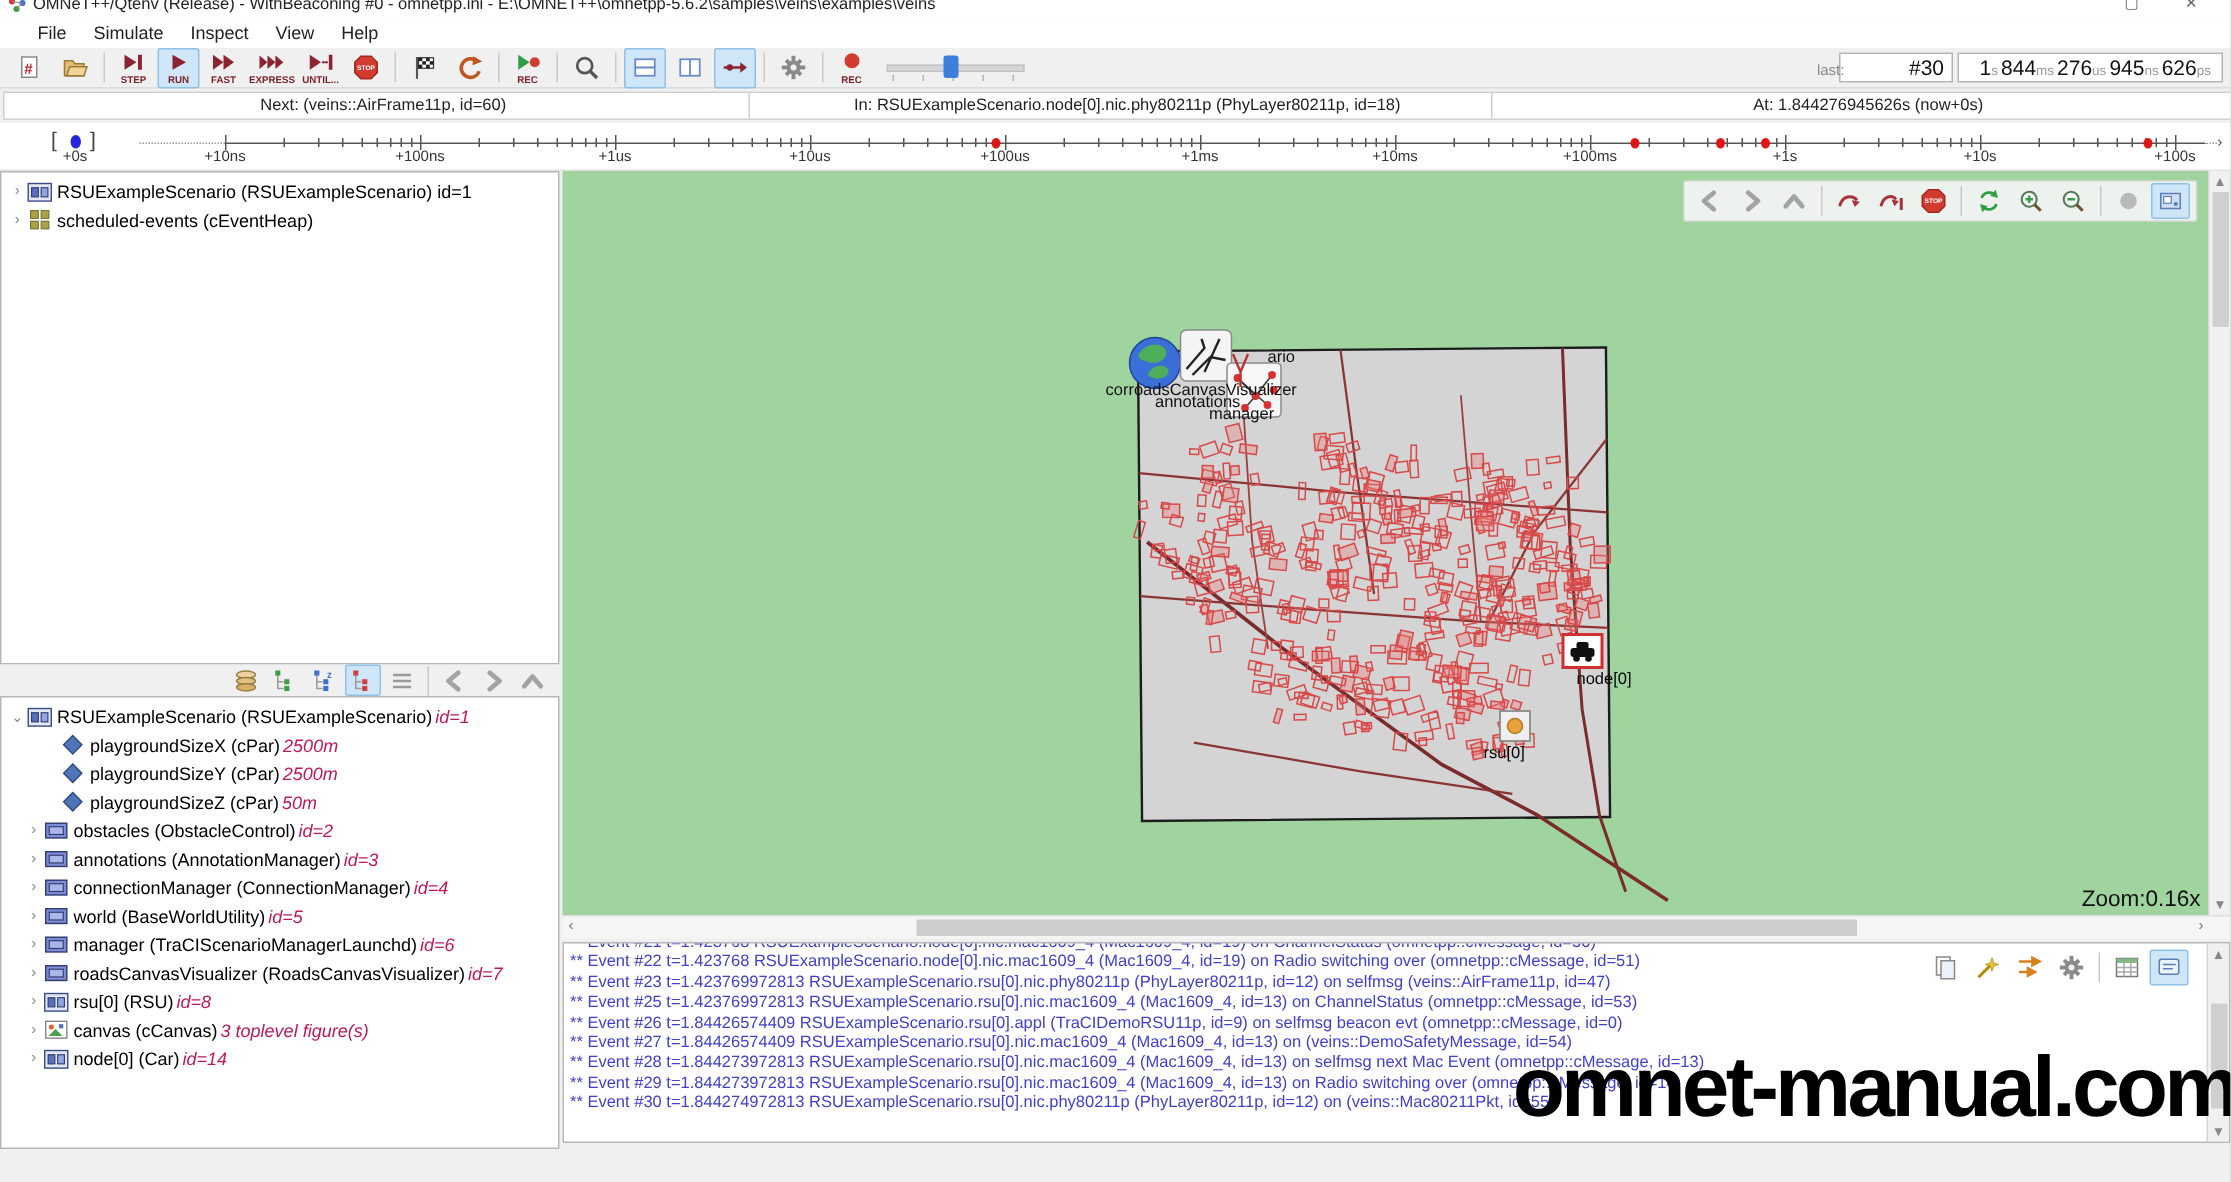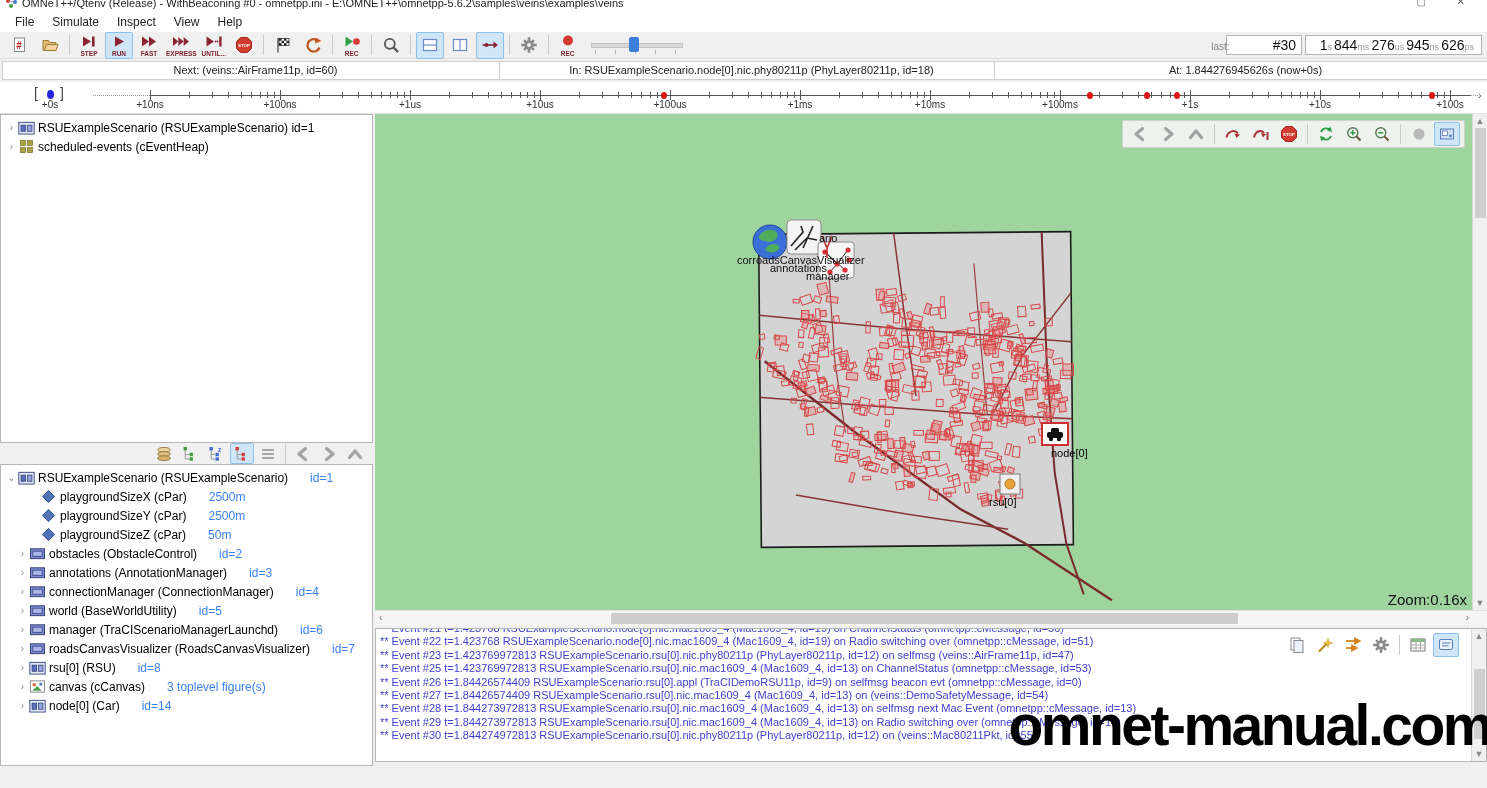--- a/index.html
+++ b/index.html
@@ -3,21 +3,21 @@
 <meta charset="utf-8">
 <style>
   html,body{margin:0;padding:0;background:#d8d8d8;}
   #app{position:relative;width:1487px;height:788px;background:#f0f0f0;overflow:hidden;
        font-family:"Liberation Sans",sans-serif;font-size:12px;color:#000;}
   
   .titlebar{position:absolute;left:0;top:0;width:100%;height:11px;background:#ffffff;overflow:hidden;}
   .titlebar .ttext{position:absolute;left:22px;top:-3px;font-size:11px;color:#222;white-space:nowrap;}
   .winbtns{position:absolute;right:8px;top:-4px;color:#666;font-size:10px;letter-spacing:14px;}
   
-  .menubar{position:absolute;left:0;top:11px;width:100%;height:21px;background:#ffffff;display:flex;align-items:center;padding-left:6px;box-sizing:border-box;}
+  .menubar{position:absolute;left:0;top:11px;width:100%;height:21px;background:#ffffff;display:flex;align-items:center;padding-left:16px;box-sizing:border-box;}
   .menu-item{padding:2px 9px;color:#222;}
   
   .toolbar{position:absolute;left:0;top:32px;width:100%;height:27px;background:#f0f0f0;border-bottom:1px solid #dcdcdc;display:flex;align-items:center;padding-left:5px;box-sizing:border-box;}
   .tbtn{min-width:26px;height:25px;display:flex;flex-direction:column;align-items:center;justify-content:center;margin:0 1px;border:1px solid transparent;border-radius:2px;}
   .tbtn.selected{background:#cfe6f9;border-color:#8ec1ea;}
   .tbtn .lbl{font-size:6.5px;font-weight:bold;color:#7a1f2a;line-height:6px;margin-top:0px;}
   .tsep{width:1px;height:20px;background:#c9c9c9;margin:0 4px;}
   .slider{position:relative;width:96px;height:22px;margin-left:6px;}
   .slider .track{position:absolute;left:2px;right:2px;top:9px;height:3px;background:#d7d7d7;border:1px solid #c2c2c2;}
   .slider .tick{position:absolute;top:16px;width:1px;height:4px;background:#b5b5b5;}
@@ -40,21 +40,21 @@
   .tl-dot{position:absolute;top:10px;width:6px;height:7px;border-radius:50%;background:#e01414;transform:translateX(-50%);}
   .tl-bracket{position:absolute;top:3px;font-size:14px;color:#444;}
   .tl-bluedot{position:absolute;top:8px;width:7px;height:9px;border-radius:50%;background:#2626e0;}
   .tl-end{position:absolute;top:7px;font-size:11px;color:#555;}
   
   .treepanel{position:absolute;left:0;background:#fff;border:1px solid #b6b6b6;overflow:hidden;box-sizing:border-box;}
   .trow{height:19px;display:flex;align-items:center;white-space:nowrap;}
   .trow .arr{width:13px;text-align:center;color:#8a8a8a;font-size:10px;flex:none;}
   .trow .ticon{width:17px;height:17px;flex:none;margin-right:3px;display:flex;align-items:center;}
   .trow .txt{color:#000;}
-  .trow .val{color:#3b82f6;margin-left:22px;}
+  .trow .val{color:#be185d;margin-left:2px;font-style:italic;}
   .midbar{position:absolute;left:0;top:443px;width:373px;height:21px;background:#f0f0f0;display:flex;align-items:center;justify-content:flex-end;padding-right:5px;box-sizing:border-box;}
   .mbtn{width:22px;height:19px;display:flex;align-items:center;justify-content:center;margin:0 1px;border:1px solid transparent;border-radius:2px;}
   .mbtn.selected{background:#cfe6f9;border-color:#8ec1ea;}
   
   .canvas{position:absolute;left:375px;top:114px;width:1112px;height:496px;background:#9fd49f;overflow:hidden;}
   .ctoolbar{position:absolute;right:22px;top:6px;height:26px;display:flex;align-items:center;background:#eef2ee;border:1px solid #ccd6cc;border-radius:2px;padding:0 3px;}
   .cbtn{width:24px;height:22px;display:flex;align-items:center;justify-content:center;margin:0 1px;border:1px solid transparent;border-radius:2px;}
   .cbtn.selected{background:#cfe6f9;border-color:#8ec1ea;}
   .vscroll{position:absolute;right:0;top:0;width:15px;height:100%;background:#f0f0f0;border-left:1px solid #d8d8d8;box-sizing:border-box;}
   .vscroll .sarrow{position:absolute;left:0;width:100%;text-align:center;color:#888;font-size:9px;}
@@ -1163,21 +1163,21 @@
             <rect x="2.5" y="4" width="13" height="10" fill="#cfe0f5" stroke="#5b7fb5"></rect>
             <rect x="4.5" y="6" width="5" height="4.5" fill="#fff" stroke="#5b7fb5" stroke-width="0.8"></rect>
             <circle cx="12.5" cy="11" r="1.4" fill="#5b7fb5"></circle>
           </svg>
         </div>
       </div>
     <div id="canvas-overlays">
         <div class="overlay-label" style="left: 362px; top: 140px;">corroadsCanvasVisualizer</div>
         <div class="overlay-label" style="left: 395px; top: 148px;">annotations</div>
         <div class="overlay-label" style="left: 431px; top: 156px;">manager</div>
-        <div class="overlay-label" style="left: 444px; top: 118px;">ario</div>
+        <div class="overlay-label" style="left: 470px; top: 118px;">ario</div>
         <div class="node-label" style="left: 661px; top: 333px; margin-left: 15px;">node[0]</div>
         <div class="node-label" style="left: 614px; top: 382px;">rsu[0]</div>
       </div>
     <div class="zoomlbl">Zoom:0.16x</div>
     <div class="zoomcaret">⌄</div>
     <div class="vscroll">
       <div class="sarrow" style="top:2px;">▲</div>
       <div class="vthumb" style="top:14px;height:90px;"></div>
       <div class="sarrow" style="bottom:2px;">▼</div>
     </div>

